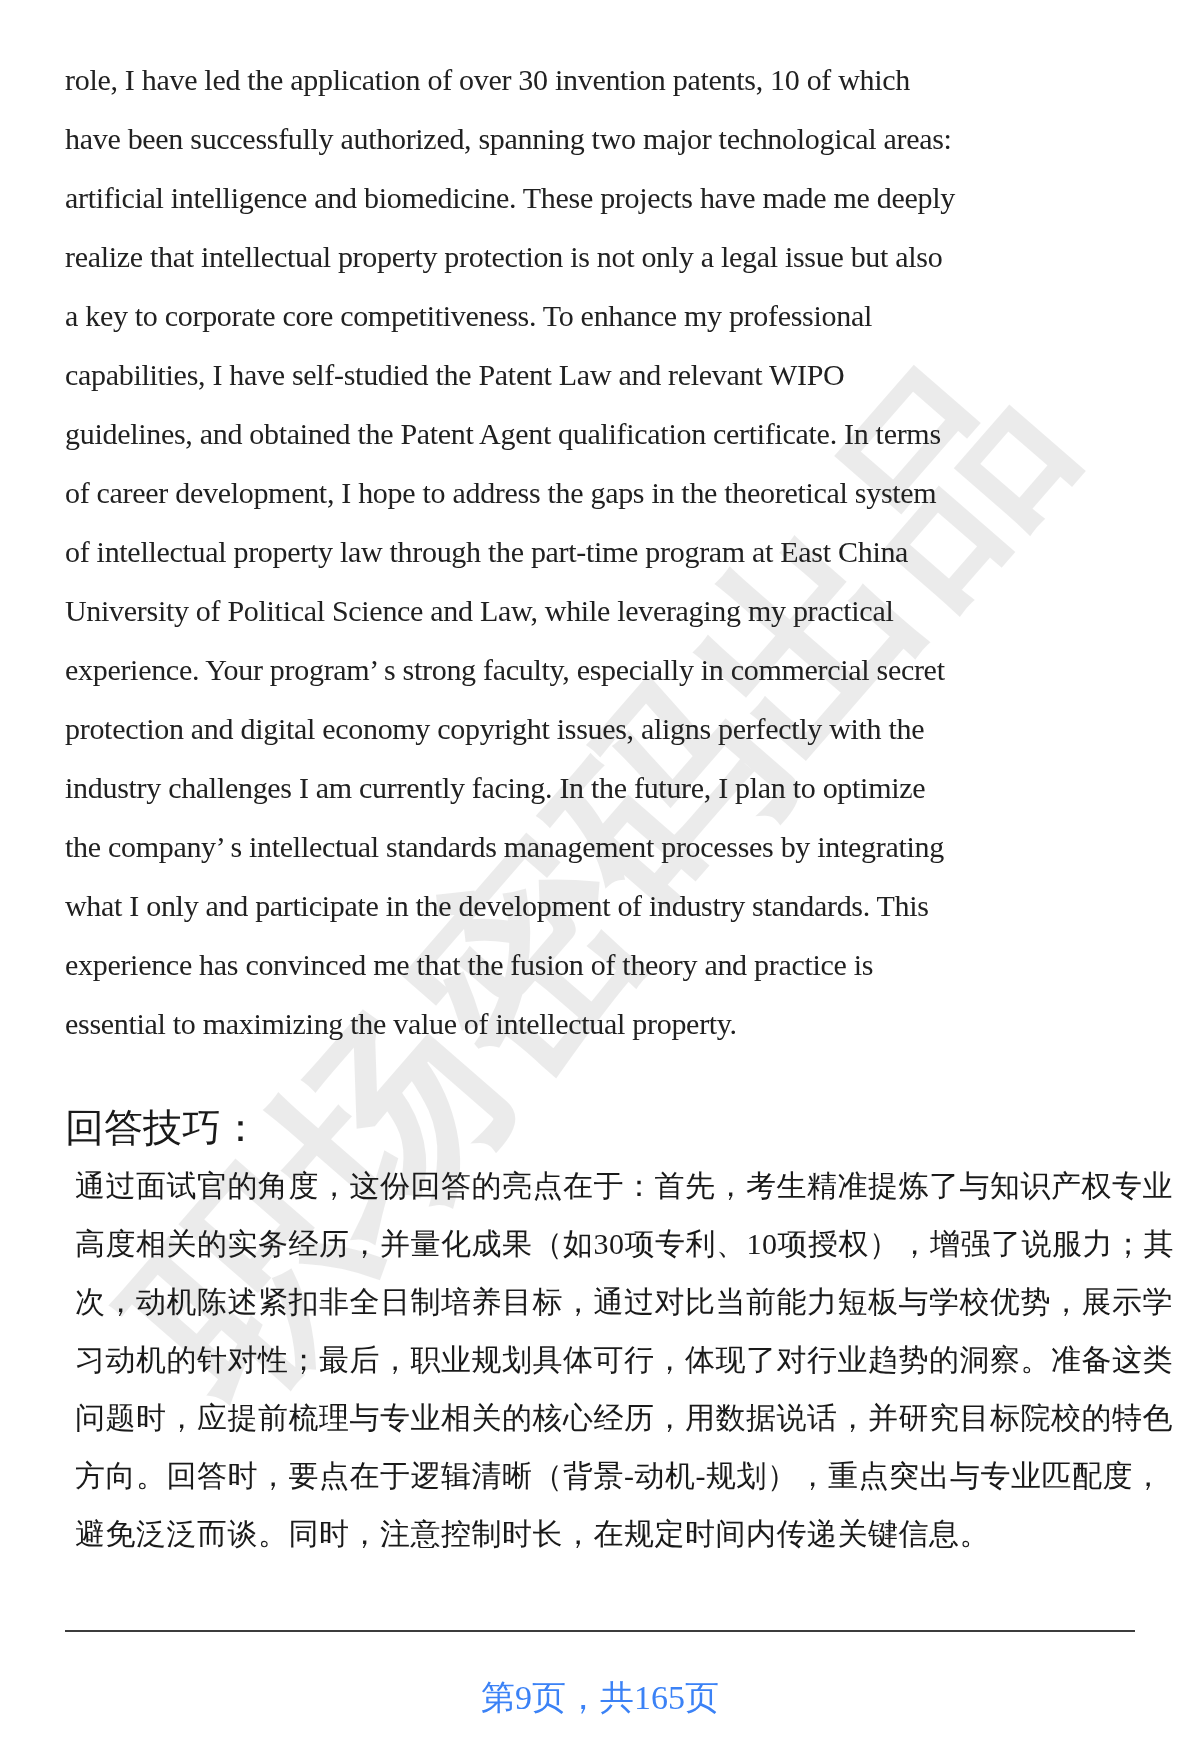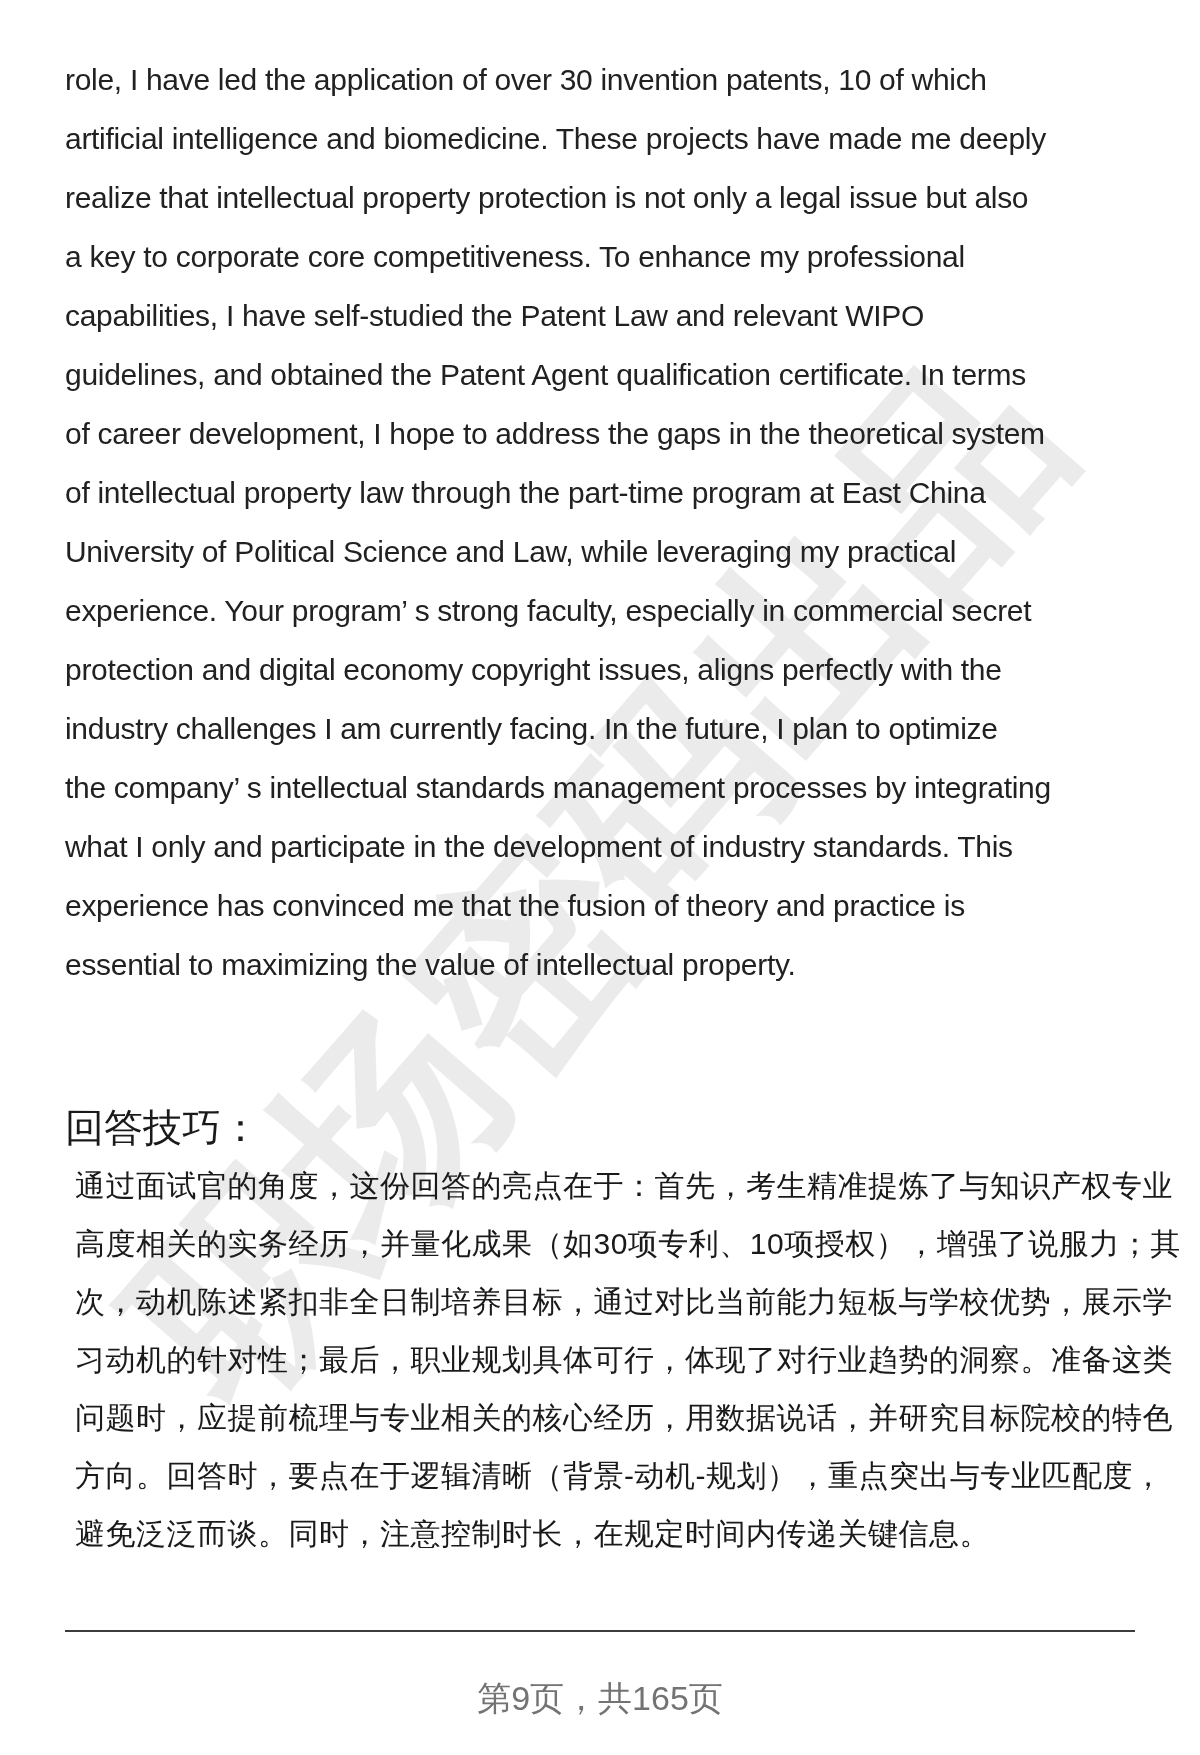--- a/index.html
+++ b/index.html
@@ -31,20 +31,21 @@
     user-select: none;
     pointer-events: none;
   }
   .content {
     position: absolute;
     left: 0;
     top: 0;
     width: 1200px;
     height: 1755px;
     z-index: 1;
+    font-family: Liberation Serif, serif;
   }
   .para-en {
     position: absolute;
     left: 65px;
     top: 50px;
     width: 1100px;
     font-size: 30px;
     line-height: 59px;
     letter-spacing: -0.3px;
     color: #212121;
@@ -86,34 +87,35 @@
     background: #3c3c3c;
   }
   .footer {
     position: absolute;
     left: 0;
     top: 1676px;
     width: 1200px;
     text-align: center;
     font-size: 34px;
     line-height: 44px;
-    color: #737373;
+    color: #3b82f6;
   }
 </style>
 </head>
 <body>
 
 <div class="page">
 
   <div class="watermark">职场密码出品</div>
 
   <div class="content">
 
     <div class="para-en">
       <div class="ln">role, I have led the application of over 30 invention patents, 10 of which</div>
+      <div class="ln">have been successfully authorized, spanning two major technological areas:</div>
       <div class="ln">artificial intelligence and biomedicine. These projects have made me deeply</div>
       <div class="ln">realize that intellectual property protection is not only a legal issue but also</div>
       <div class="ln">a key to corporate core competitiveness. To enhance my professional</div>
       <div class="ln">capabilities, I have self-studied the Patent Law and relevant WIPO</div>
       <div class="ln">guidelines, and obtained the Patent Agent qualification certificate. In terms</div>
       <div class="ln">of career development, I hope to address the gaps in the theoretical system</div>
       <div class="ln">of intellectual property law through the part-time program at East China</div>
       <div class="ln">University of Political Science and Law, while leveraging my practical</div>
       <div class="ln">experience. Your program’ s strong faculty, especially in commercial secret</div>
       <div class="ln">protection and digital economy copyright issues, aligns perfectly with the</div>

